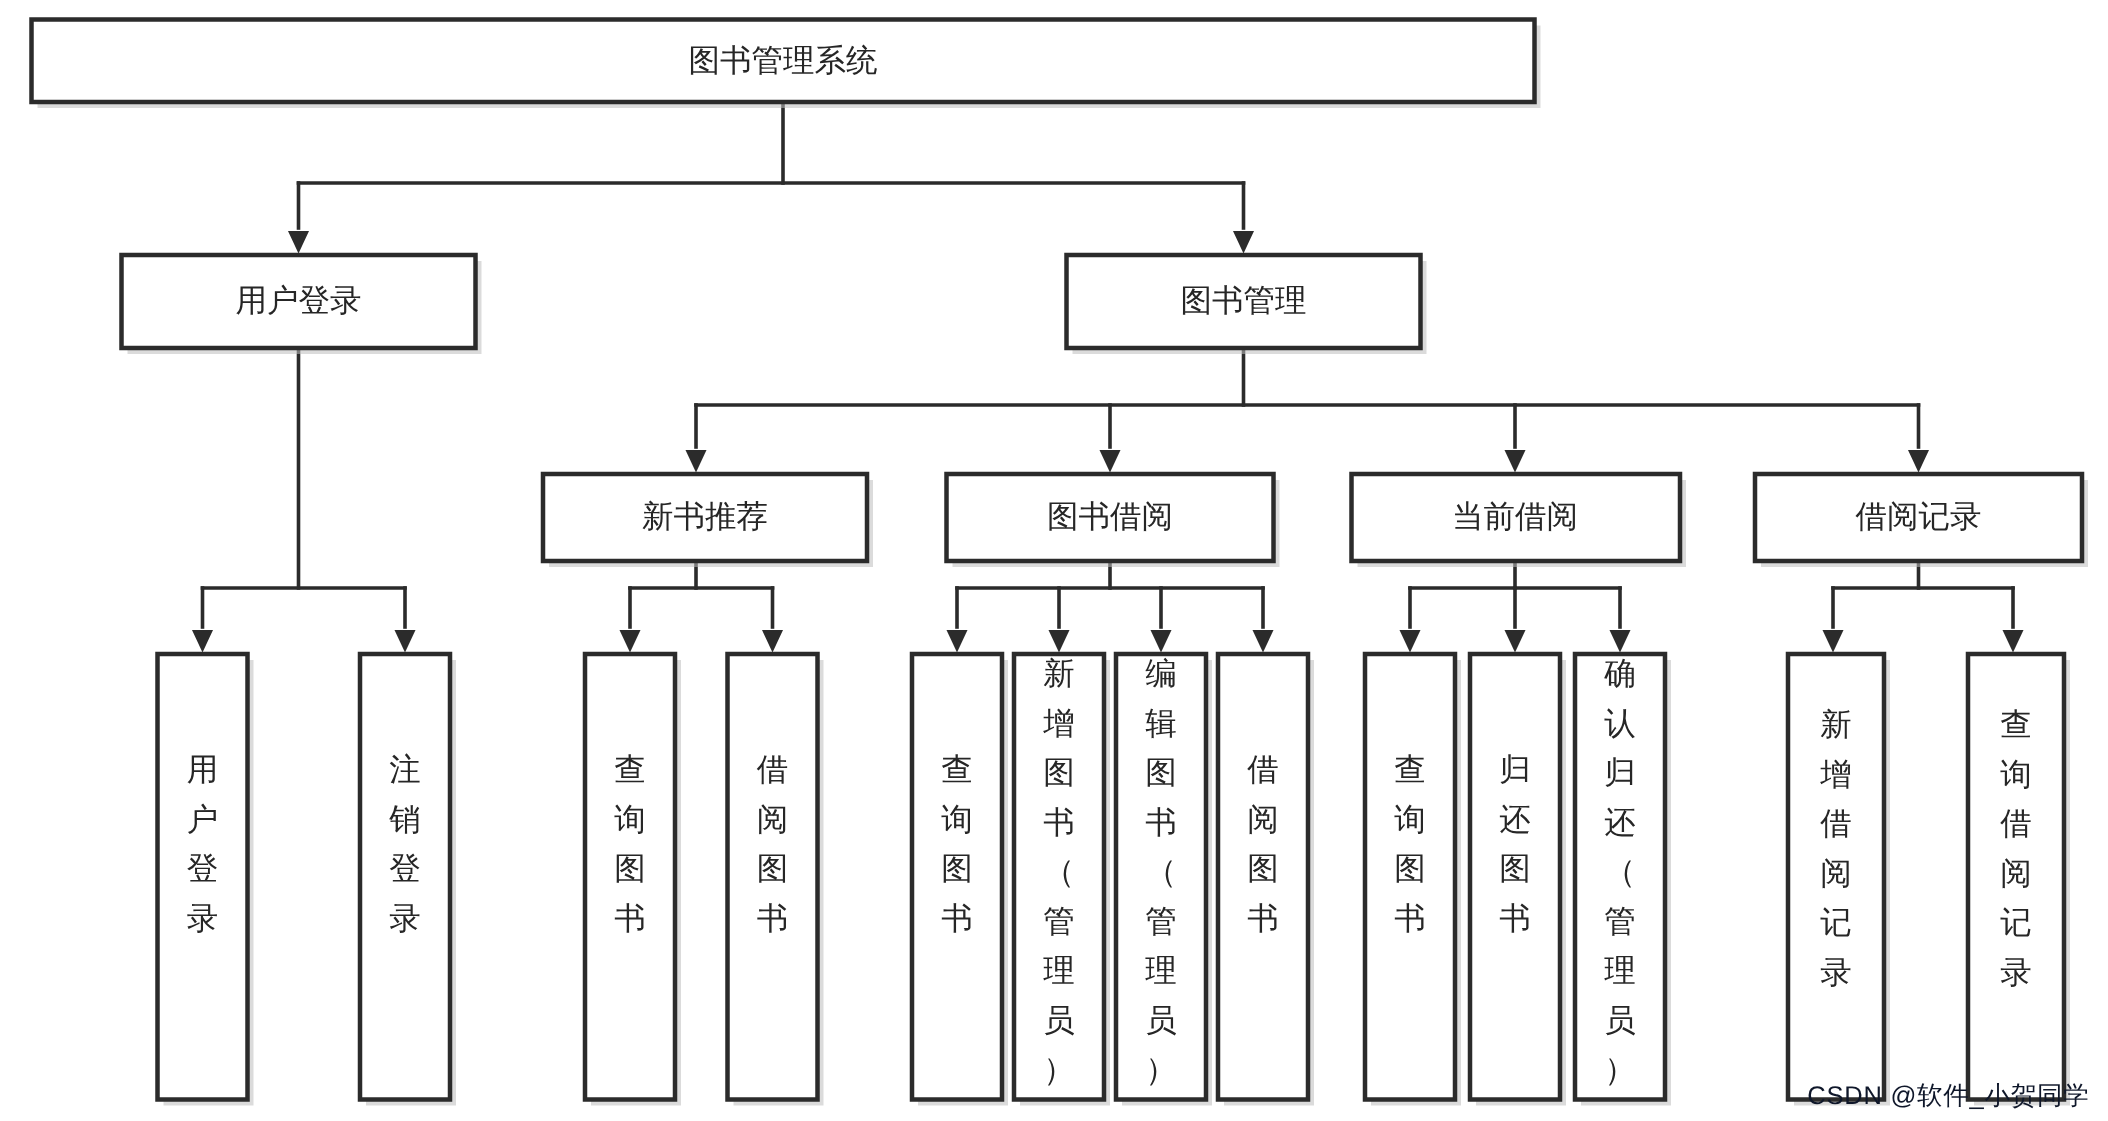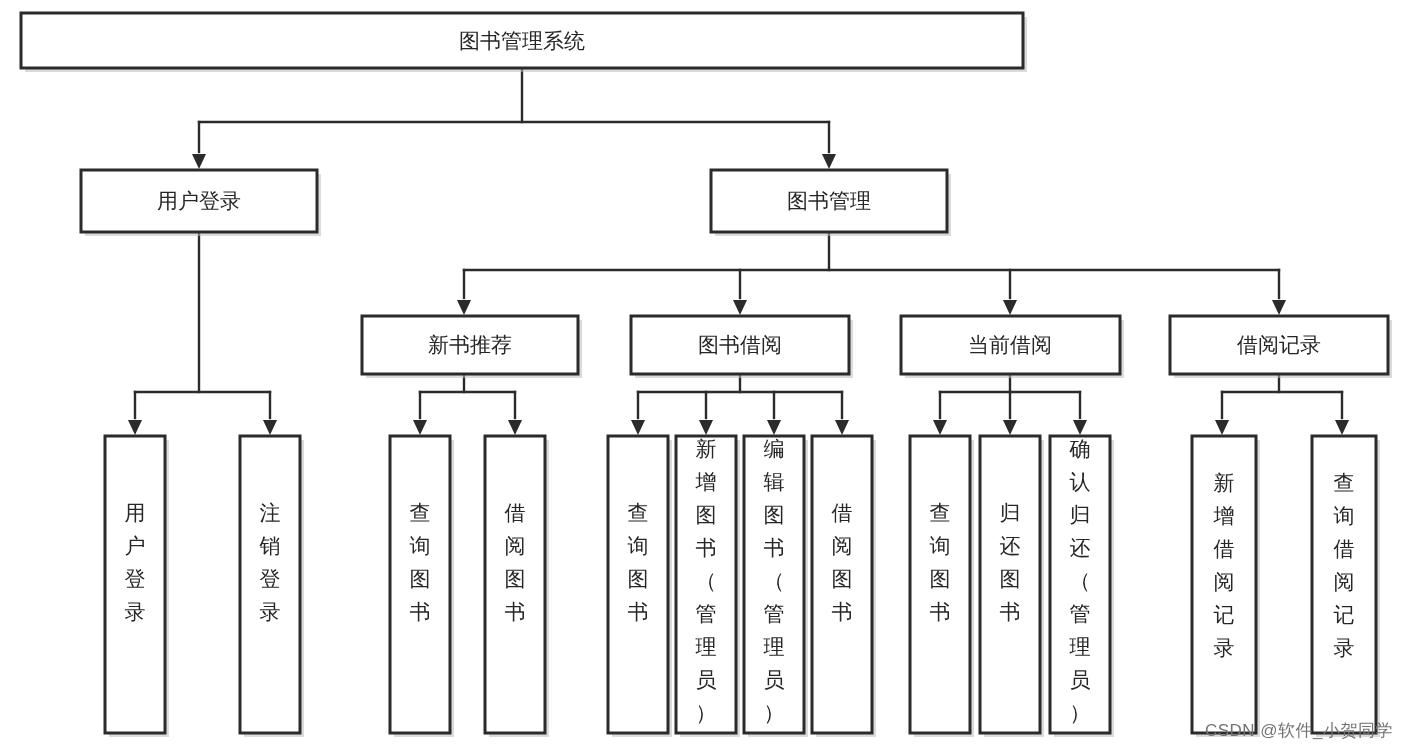--- a/index.html
+++ b/index.html
@@ -45,21 +45,21 @@
     stroke-linecap:square;
   }
   .arrowhead{
     fill:#2b2b2b;
   }
   .watermark{
     position:absolute;
     right:12px;
     bottom:5px;
     font-size:17px;
-    color:#737373;
+    color:#0f172a;
     letter-spacing:.5px;
     font-family:"Liberation Sans","DejaVu Sans",sans-serif;
     user-select:none;
     pointer-events:none;
   }
 </style>
 </head>
 <body>
 
 <svg id="diagram" viewBox="0 0 1405 747" width="1405" height="747" xmlns="http://www.w3.org/2000/svg">

